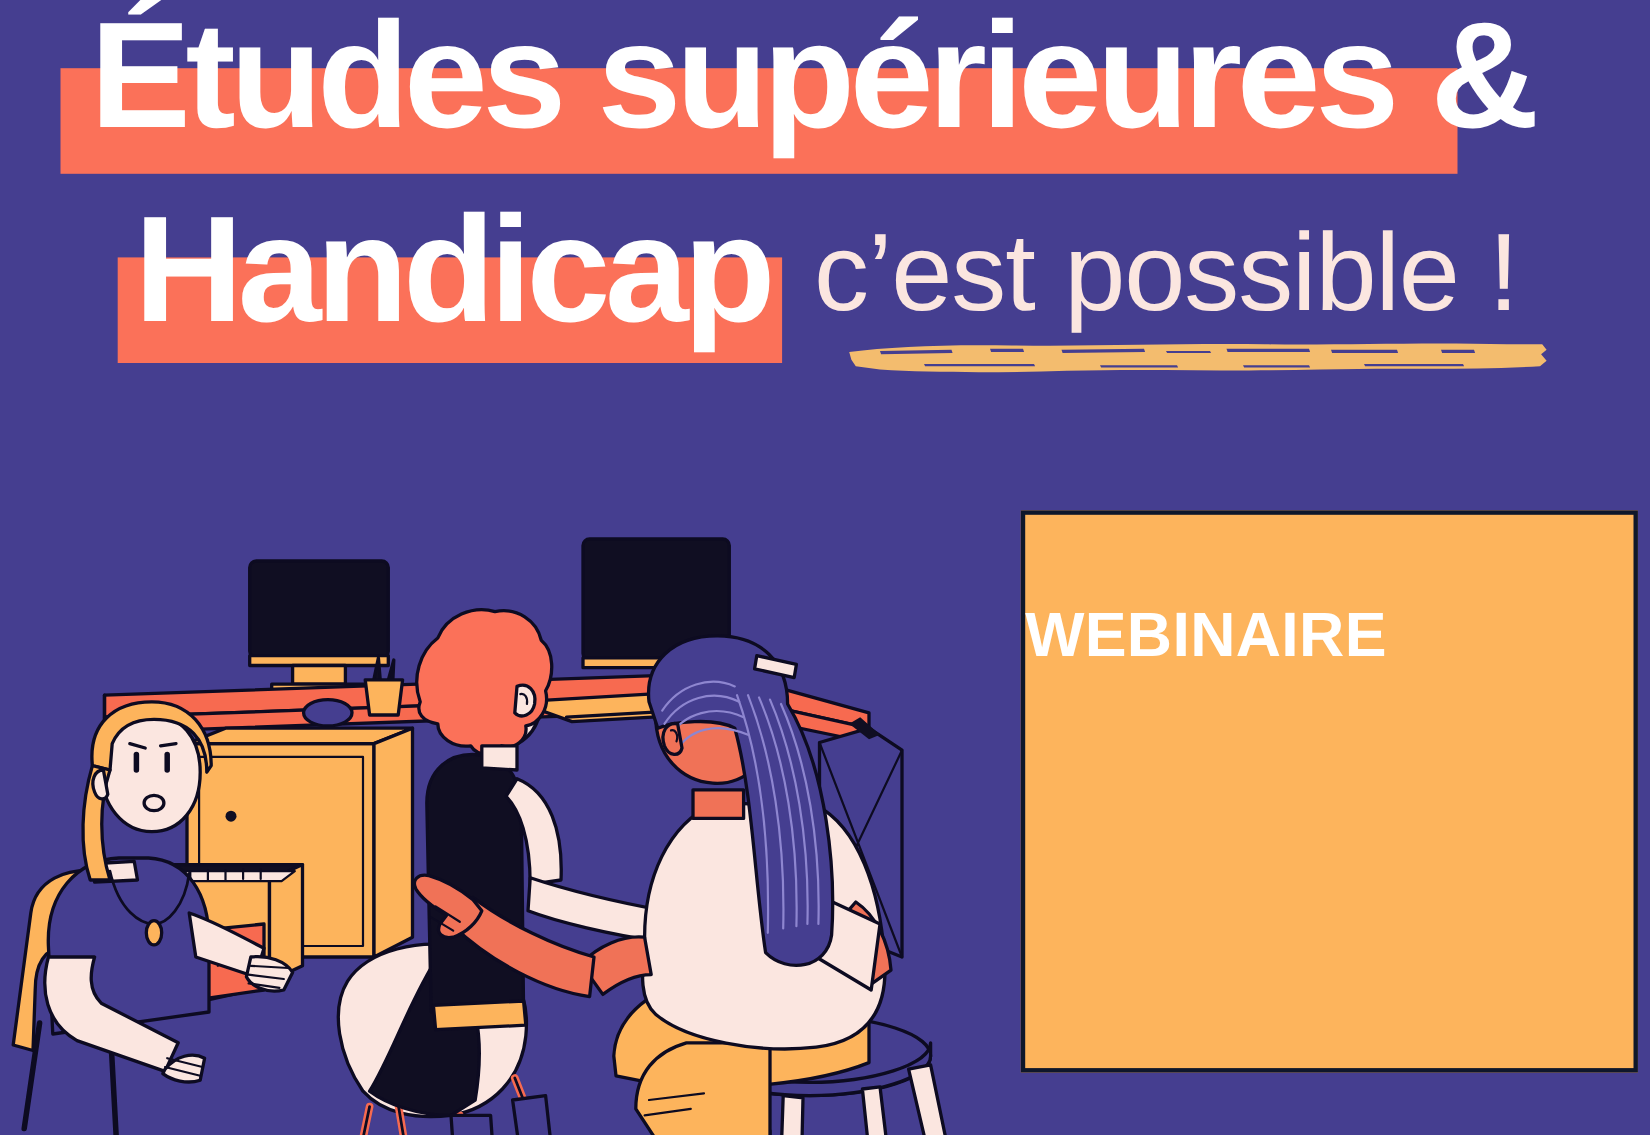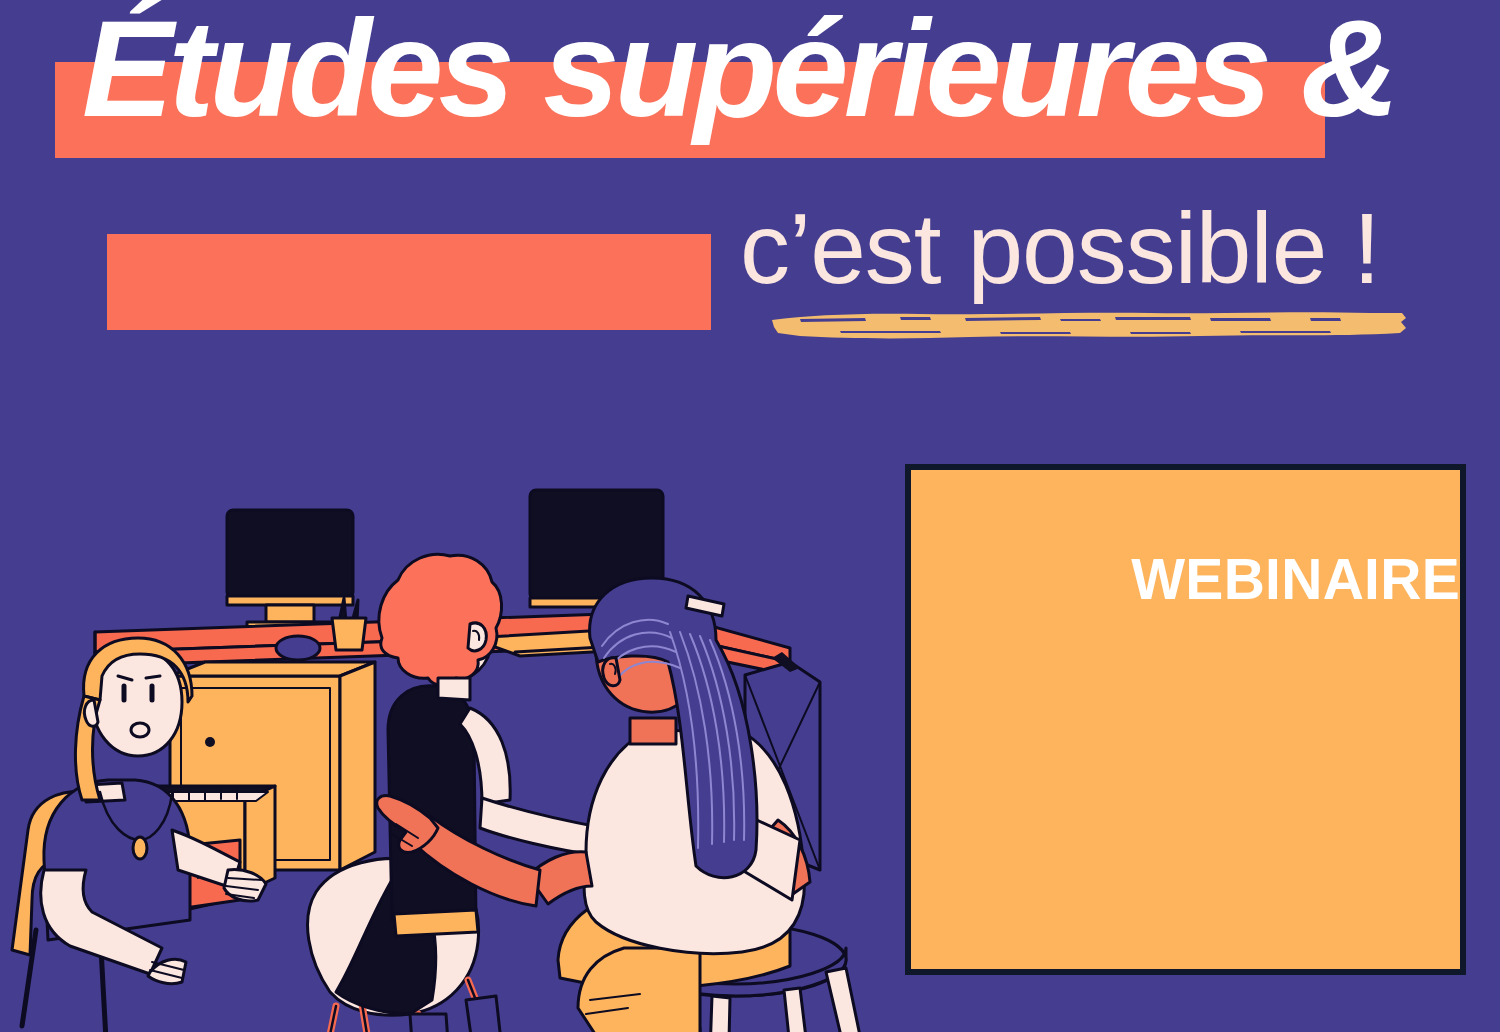--- a/index.html
+++ b/index.html
@@ -24,48 +24,47 @@
   .bar-1 { left:55px;  top:62px;  width:1270px; height:96px; }
   .bar-2 { left:107px; top:234px; width:604px;  height:96px; }
 
   .tline {
     position:absolute;
     color:#FFFFFF;
     font-weight:700;
     letter-spacing:-0.035em;
     white-space:nowrap;
     line-height:1;
-    font-style:italic;
   }
   .tline-1 { left:82px;  top:0px;   font-size:137px; }
   .tline-2 { left:122px; top:177px; font-size:137px; }
 
   .tagline {
     position:absolute;
     left:740px; top:198px;
     font-size:100px;
     font-weight:400;
     letter-spacing:-0.01em;
     color:#FBE6E0;
     white-space:nowrap;
     line-height:1;
   }
 
   .brush { position:absolute; left:770px; top:306px; width:640px; height:40px; }
 
   
   .info-box {
     position:absolute;
-    left:905px; top:464px;
+    left:928px; top:464px;
     width:561px; height:511px;
     background:#FDB45C;
-    border:6px solid #0f172a;
+    border:4px solid #0f172a;
     display:flex;
     flex-direction:column;
-    align-items:flex-end;
+    align-items:flex-start;
   }
   .info-title {
     color:#FFFFFF;
     font-weight:700;
     font-size:57px;
     letter-spacing:0.005em;
     margin-top:80px;
     line-height:1.05;
     text-align:center;
   }
@@ -86,20 +85,21 @@
 </head>
 <body>
 
 <div class="poster">
 
   <div class="title-zone">
     <div class="bar bar-1"></div>
     <div class="bar bar-2"></div>
 
     <div class="tline tline-1">Études supérieures &amp;</div>
+    <div class="tline tline-2">Handicap</div>
     <div class="tagline">c’est possible !</div>
 
     <svg class="brush" viewBox="0 0 640 40" preserveAspectRatio="none">
       <path fill="#F3BC6E" d="M2,14 C40,9 90,7 150,8 C230,9 300,6 380,7 C450,8 520,5 600,7
             L632,7 L636,12 L631,16 L636,22 L630,27 C560,31 500,28 430,30 C350,32 280,29 200,31
             C140,33 80,33 30,30 L8,27 L4,21 Z"></path>
       <path fill="#453E90" d="M30,13 L95,12 L96,15 L31,16 Z"></path>
       <path fill="#453E90" d="M130,11 L160,11 L161,14 L131,14 Z"></path>
       <path fill="#453E90" d="M195,12 L270,11 L271,14 L196,15 Z"></path>
       <path fill="#453E90" d="M290,13 L330,13 L331,15 L291,15 Z"></path>

